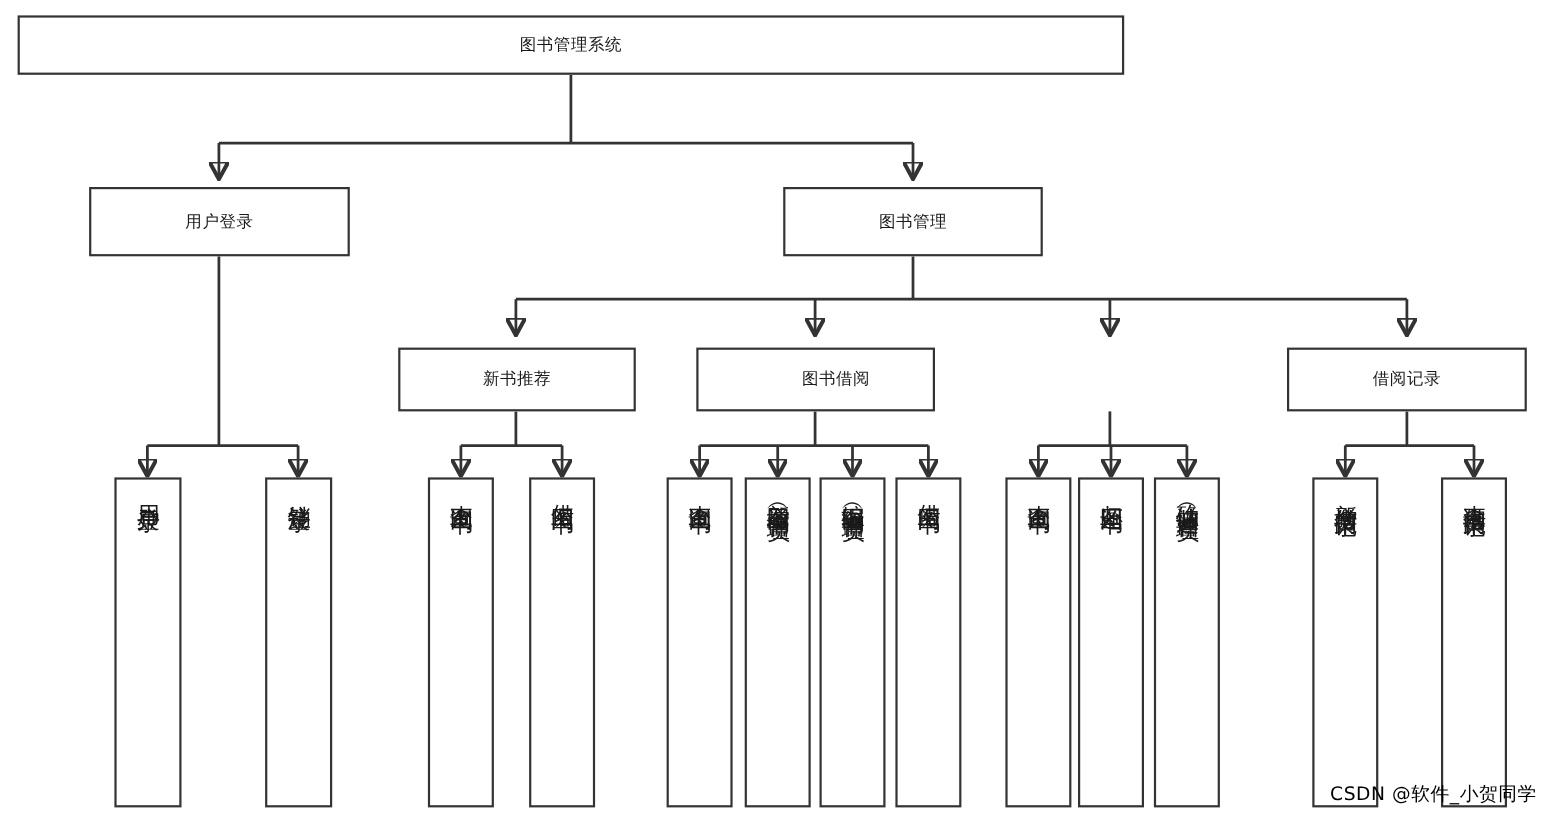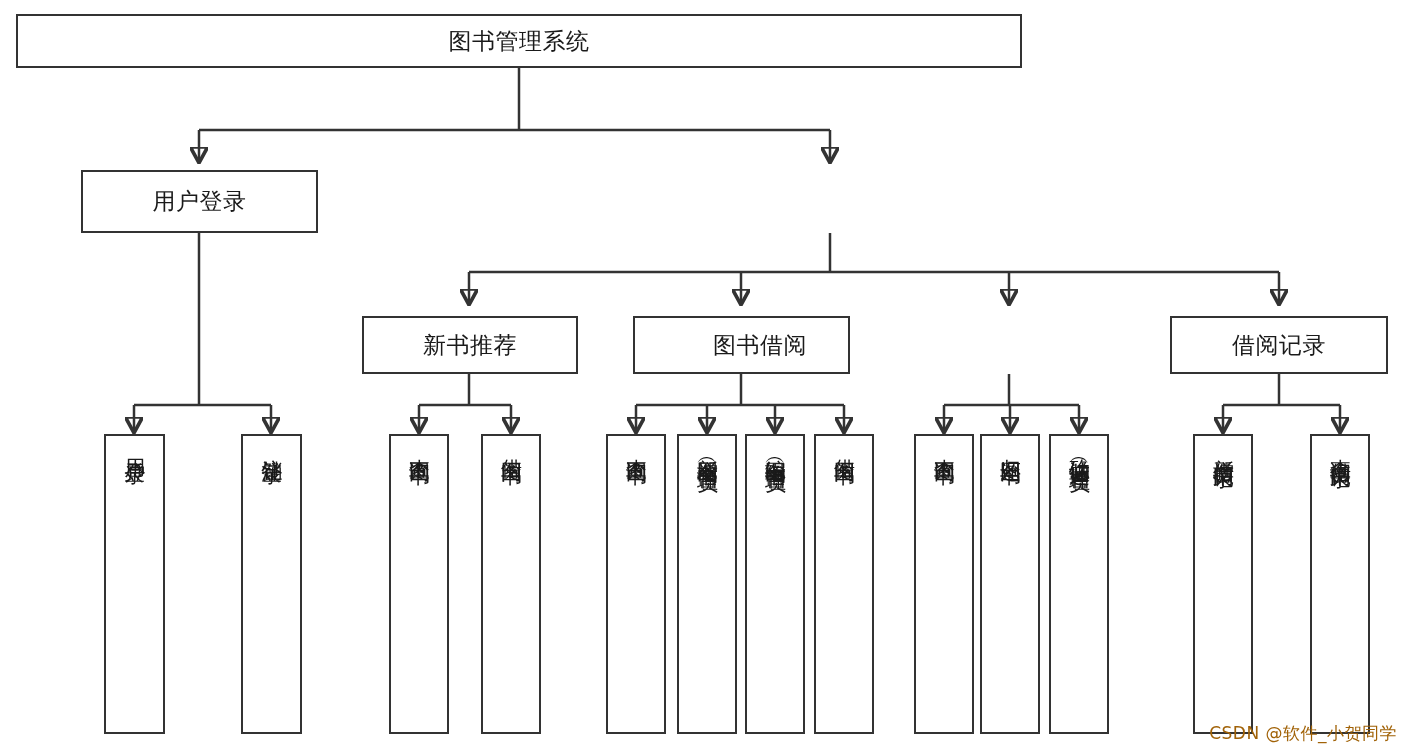--- a/index.html
+++ b/index.html
@@ -21,21 +21,21 @@
     position: absolute;
     box-sizing: border-box;
     border: 2.5px solid #333333;
     background: #ffffff;
     display: flex;
     align-items: center;
     justify-content: center;
     color: #1a1a1a;
   }
   .node .label {
-    font-size: 23px;
+    font-size: 15px;
     line-height: 1.15;
     letter-spacing: 0.5px;
     white-space: nowrap;
   }
   .node.vertical {
     align-items: flex-start;
     padding-top: 6px;
   }
   .node.vertical .label {
     writing-mode: vertical-rl;
@@ -54,23 +54,23 @@
     pointer-events: none;
   }
   svg.edges path, svg.edges line {
     stroke: #333333;
     stroke-width: 2.5;
     fill: none;
   }
   .watermark {
     position: absolute;
     right: 8px;
-    bottom: 2px;
+    bottom: 14px;
     font-size: 17px;
-    color: #a16207;
+    color: #000000;
     letter-spacing: 0.5px;
     white-space: nowrap;
     text-align: right;
   }
 </style>
 </head>
 <body>
 
 <div id="canvas">
 
@@ -122,20 +122,23 @@
     <line x1="1340" y1="405" x2="1340" y2="430" marker-end="url(#arrow)"></line>
   </svg>
 
   <div class="node" style="left:16px; top:14px; width:1006px; height:54px;">
     <span class="label">图书管理系统</span>
   </div>
 
   <div class="node" style="left:81px; top:170px; width:237px; height:63px;">
     <span class="label">用户登录</span>
   </div>
+  <div class="node" style="left:712px; top:170px; width:236px; height:63px;">
+    <span class="label">图书管理</span>
+  </div>
 
   <div class="node" style="left:362px; top:316px; width:216px; height:58px;">
     <span class="label">新书推荐</span>
   </div>
   <div class="node" style="left:633px; top:316px; width:217px; height:58px;padding-left:37px;">
     <span class="label">图书借阅</span>
   </div>
   <div class="node" style="left:1170px; top:316px; width:218px; height:58px;">
     <span class="label">借阅记录</span>
   </div>

